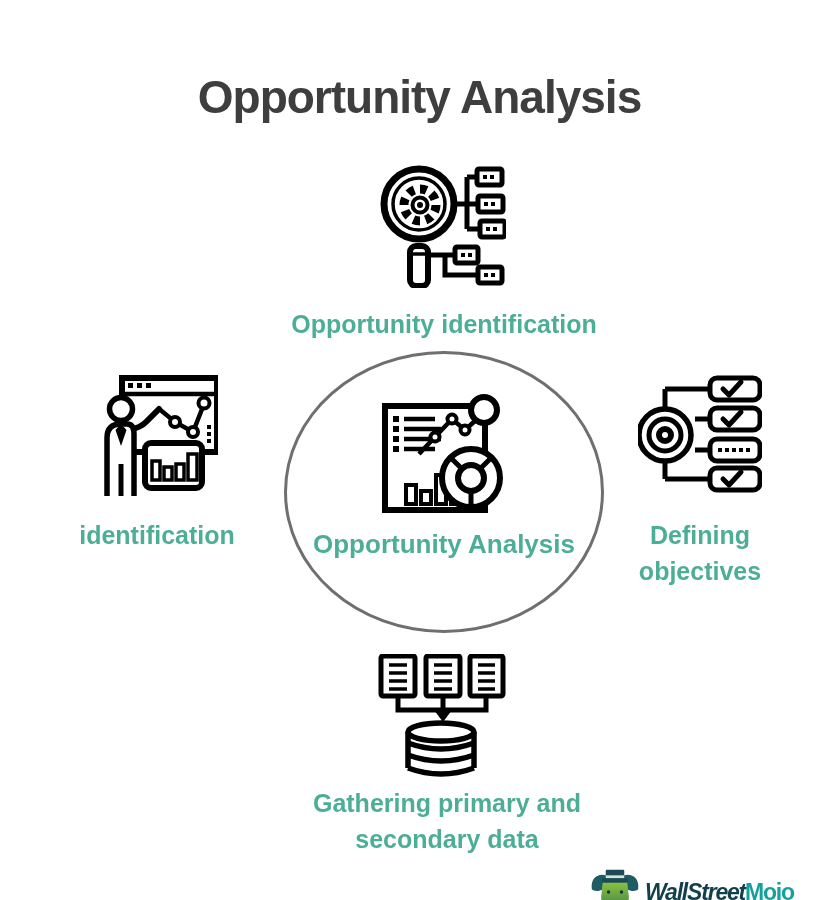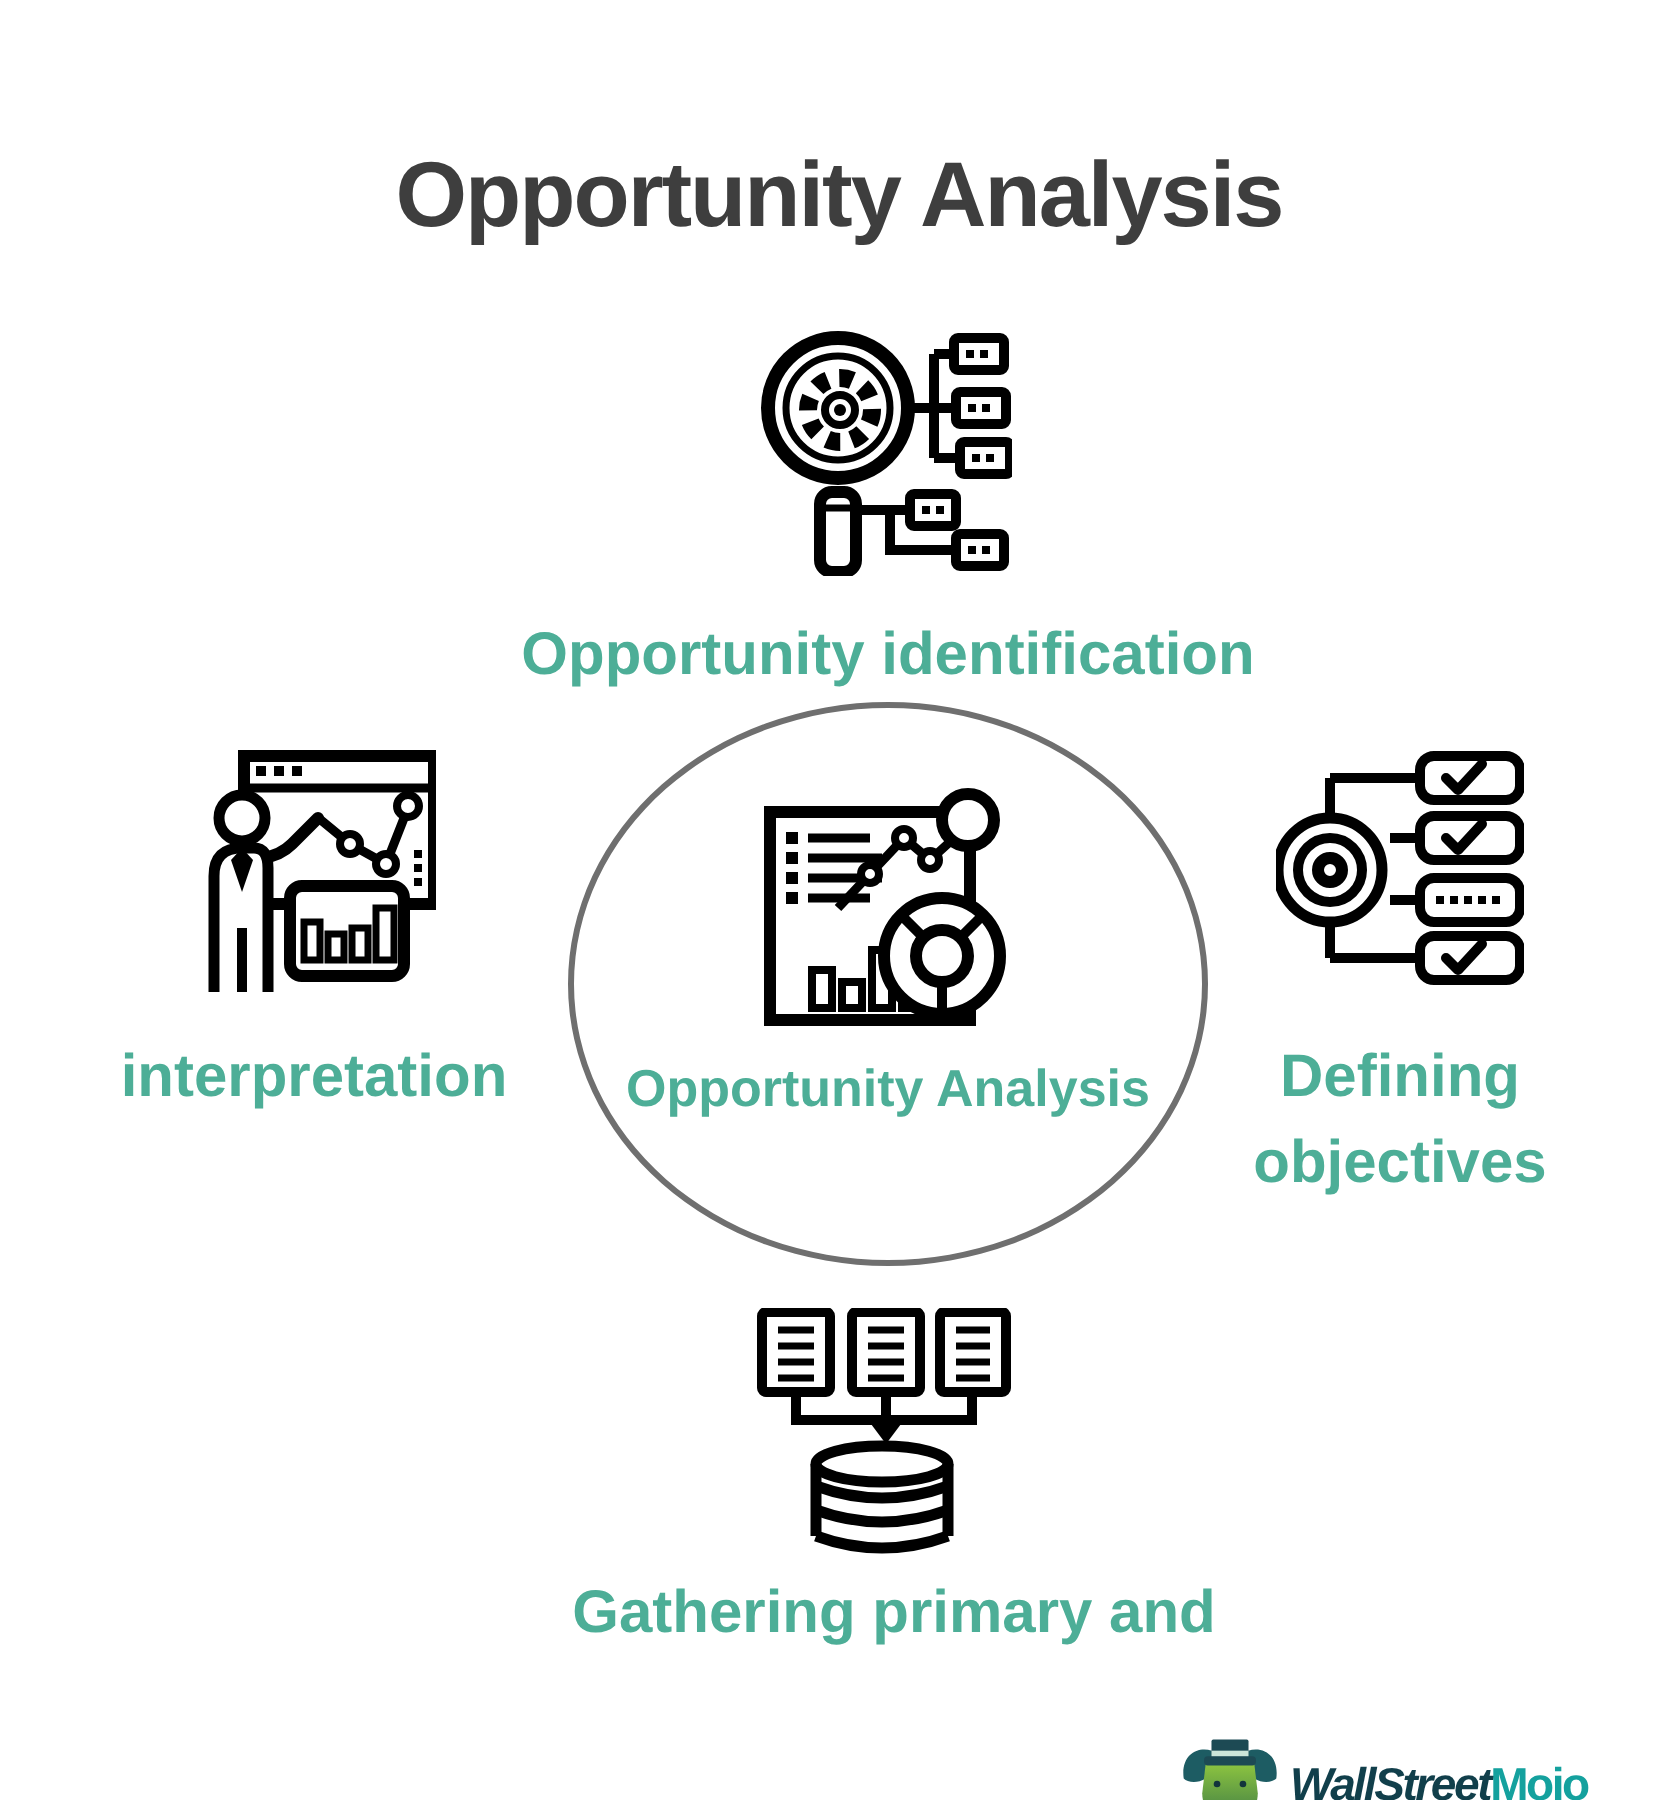--- a/index.html
+++ b/index.html
@@ -9,21 +9,21 @@
   html,body{margin:0;padding:0;background:#fff;}
   .canvas{
     position:relative;width:839px;height:900px;background:#ffffff;
     font-family:"Liberation Sans",sans-serif;overflow:hidden;margin-top:25px;
   }
   .title{
     position:absolute;top:14px;left:0;width:100%;text-align:center;
     font-size:46px;font-weight:700;color:var(--title-gray);letter-spacing:-1px;
   }
   .label{
-    position:absolute;text-align:center;font-weight:700;font-size:30px;
+    position:absolute;text-align:center;font-weight:700;font-size:25px;
     color:var(--label-teal);line-height:1.44;
   }
   .label-top{top:281px;left:144px;width:600px;}
   .label-left{top:492px;left:7px;width:300px;}
   .label-right{top:492px;left:550px;width:300px;}
   .label-bottom{top:760px;left:247px;width:400px;}
   .label-center{top:501px;left:294px;width:300px;font-size:26px;}
   .big-circle{
     position:absolute;left:284px;top:326px;width:320px;height:282px;
     border:3.5px solid var(--circle-gray);border-radius:50%;box-sizing:border-box;
@@ -135,21 +135,21 @@
         <path d="M21,52 l5.5,6 -5.5,16 -5.5,-16 z" fill="#000" stroke="none"></path>
         <rect x="45" y="71" width="57" height="45" rx="6" stroke-width="6" fill="#fff"></rect>
         <rect x="52" y="89" width="8" height="19" stroke-width="3.5"></rect>
         <rect x="64" y="95" width="8" height="13" stroke-width="3.5"></rect>
         <rect x="76" y="92" width="8" height="16" stroke-width="3.5"></rect>
         <rect x="88" y="82" width="9" height="26" stroke-width="3.5"></rect>
       </g>
     </svg>
   </div>
   <div class="label label-left">
-    <div>interpretation</div>
+    <div>identification</div>
   </div>
 
   <div class="icon icon-right">
     <svg width="124" height="118" viewBox="0 0 124 118">
       <g fill="none" stroke="#000">
         <path d="M27,14 H72 M27,14 V104 M27,104 H72 M57,44 H72 M57,75 H72" stroke-width="5"></path>
         <circle cx="27" cy="60" r="26" stroke-width="5.5" fill="#fff"></circle>
         <circle cx="27" cy="60" r="16" stroke-width="5"></circle>
         <circle cx="27" cy="60" r="6" stroke-width="6"></circle>
         <rect x="72" y="3" width="50" height="22" rx="7" stroke-width="5" fill="#fff"></rect>
@@ -186,20 +186,21 @@
         <path d="M56,11 H74 M56,19 H74 M56,27 H74 M56,35 H74" stroke-width="3.5"></path>
         <path d="M100,11 H117 M100,19 H117 M100,27 H117 M100,35 H117" stroke-width="3.5"></path>
         <ellipse cx="63" cy="78" rx="33" ry="9" stroke-width="5.5" fill="#fff"></ellipse>
         <path d="M30,78 V114 M96,78 V114" stroke-width="5.5"></path>
         <path d="M30,89 Q63,101 96,89 M30,101 Q63,113 96,101 M30,114 Q63,126 96,114" stroke-width="5.5"></path>
       </g>
     </svg>
   </div>
   <div class="label label-bottom">
     <div>Gathering primary and</div>
+    <div>secondary data</div>
   </div>
 
   <div class="logo">
     <svg width="50" height="48" viewBox="0 0 54 50">
       <defs>
         <linearGradient id="bullg" x1="0" y1="0" x2="0" y2="1">
           <stop offset="0" stop-color="#8FC640"></stop>
           <stop offset="1" stop-color="#3C7A45"></stop>
         </linearGradient>
       </defs>

